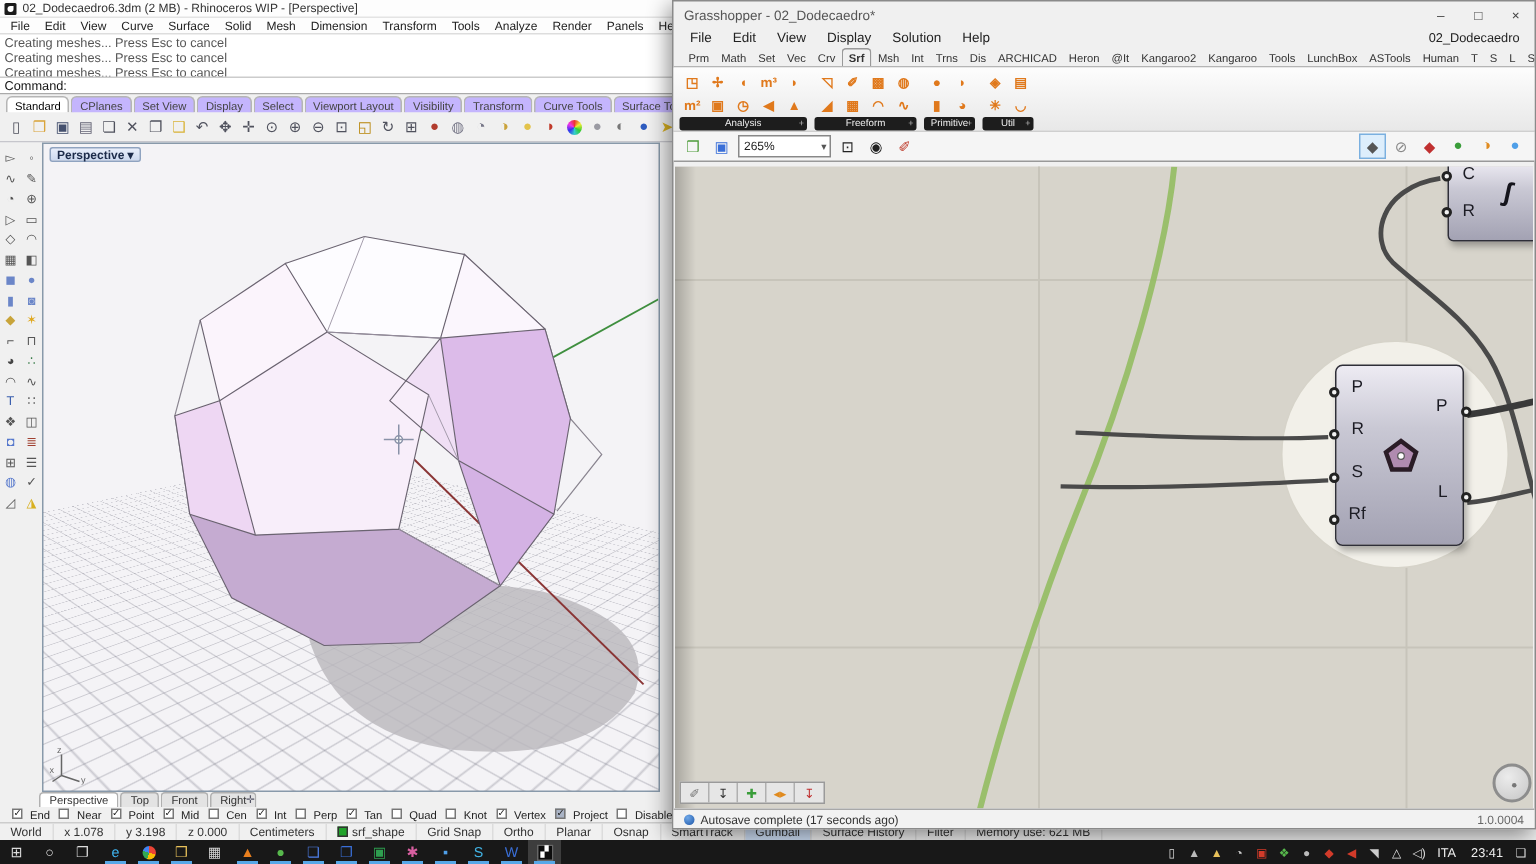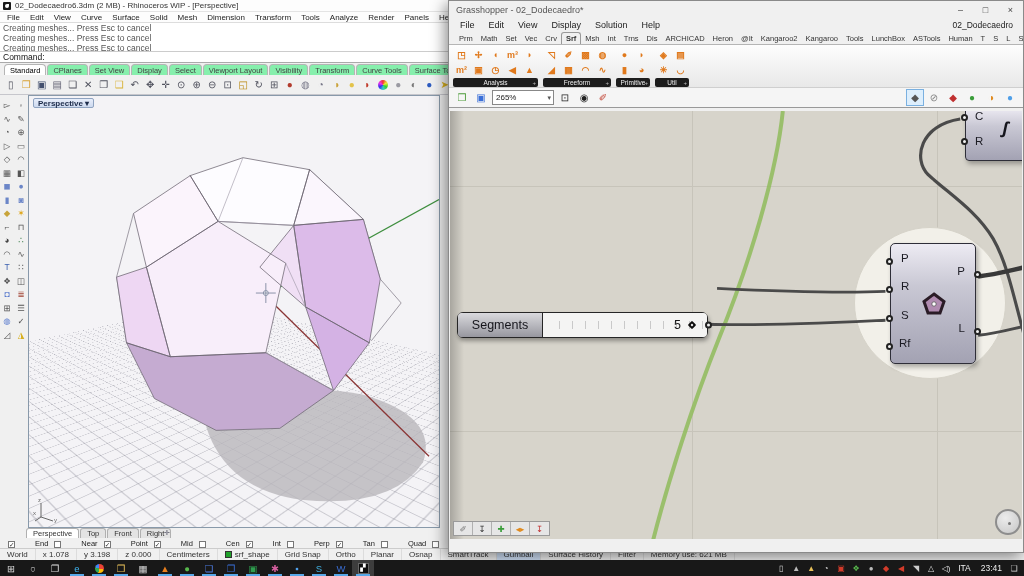--- a/index.html
+++ b/index.html
@@ -10,21 +10,21 @@
 
 #rhino{position:absolute;inset:0 0 16px 0;background:#f0f0f0}
 #r-title{height:12px;background:#fdfdfd;display:flex;align-items:center;gap:4px;padding-left:3px;font-size:8px;color:#333;border-bottom:1px solid #e4e4e4}
 .r-appico{width:8px;height:8px;background:#1b1b1b;border-radius:1px;position:relative;flex:none}
 .r-appico::after{content:"";position:absolute;left:2px;top:2px;width:4px;height:4px;border-radius:50% 0 50% 50%;background:#fff}
 #r-menu{height:10px;background:#fdfdfd;display:flex;align-items:center;font-size:8px;color:#222;padding-left:2px}
 #r-menu .mi{padding:0 5px}
 #r-hist{height:30px;background:#fff;border-top:1px solid #ddd;border-bottom:1px solid #ccc;font-size:8.5px;line-height:10px;color:#555;padding-left:3px;overflow:hidden}
 #r-cmd{height:11px;background:#fff;border-bottom:1px solid #aaa;font-size:8.5px;color:#111;display:flex;align-items:center;padding-left:3px}
 #r-tabs{height:12px;background:#f0f0f0;display:flex;align-items:flex-end;font-size:7.5px;color:#444;padding-left:4px;overflow:hidden;white-space:nowrap}
-.r-tab{padding:1px 5px 0 5px;border:1px solid #b5b5b5;border-bottom:none;border-radius:4px 4px 0 0;margin-right:1px;background:#86efac}
+.r-tab{padding:1px 5px 0 5px;border:1px solid #b5b5b5;border-bottom:none;border-radius:4px 4px 0 0;margin-right:1px;background:#c4b5fd}
 .r-tab.active{background:#fff;color:#000}
 #r-tools{height:20px;background:#f0f0f0;border-bottom:1px solid #c6c6cc;display:flex;align-items:center;padding-left:3px;overflow:hidden}
 .tb-ic{width:15.5px;height:16px;display:flex;align-items:center;justify-content:center;font-size:10px;color:#50525e;flex:none}
 .g-wheel{width:10px;height:10px;border-radius:50%;background:conic-gradient(#e33,#ee3,#3c3,#3cc,#33e,#e3e,#e33)}
 #r-main{position:absolute;top:95px;left:0;right:0;bottom:32px;display:flex}
 #r-left{width:28px;background:#f0f0f0;display:grid;grid-template-columns:13px 13px;justify-content:center;align-content:start;gap:1px;padding-top:4px}
 .lt-ic{width:13px;height:12.5px;display:flex;align-items:center;justify-content:center;font-size:8.5px;color:#555}
 
 
 #viewport{position:relative;width:412px;height:100%;background:#f4f3f6;border:1px solid #8899aa;overflow:hidden}
@@ -35,21 +35,21 @@
 #vp-svg{position:absolute;inset:0}
 #vp-label{position:absolute;left:4px;top:2px;display:flex;align-items:center;gap:2px;background:linear-gradient(#e8eefb,#cdd9ef);border:1px solid #8fa3c0;border-radius:2px;padding:0 4px;font-size:8px;font-weight:bold;color:#1c2b4a;height:10px}
 #vp-axes{position:absolute;left:4px;bottom:4px;font-size:6px;color:#666}
 
 
 #r-vtabs{position:absolute;top:528px;left:0;width:448px;height:10px;background:#f0f0f0;display:flex;align-items:flex-end;padding-left:26px;font-size:7.5px;color:#333}
 .v-tab{padding:0 6px;border:1px solid #b0b0b0;border-bottom:none;border-radius:3px 3px 0 0;background:#e3e3e3;margin-right:1px}
 .v-tab.active{background:#fff}
 .v-extra{padding:0 4px;font-size:7px;color:#555}
 #r-osnap{position:absolute;top:538px;left:0;width:448px;height:10px;background:#f0f0f0;display:flex;align-items:center;gap:6px;padding-left:8px;font-size:7.5px;color:#222}
-.osn{display:flex;align-items:flex-end;gap:20px}
+.osn{display:flex;align-items:flex-start;gap:5px}
 .osn-box{width:7px;height:7px;border:1px solid #777;background:#fff;font-size:6.5px;line-height:6px;text-align:center;color:#222}
 .osn.on .osn-box::after{content:"✓"}
 .osn.mixed .osn-box{background:#aab4c6}
 #r-status{position:absolute;top:548px;left:0;right:0;height:12px;background:#f0f0f0;border-top:1px solid #ccc;display:flex;align-items:center;font-size:8px;color:#333;overflow:hidden}
 .st-seg{padding:0 7px;border-right:1px solid #dcdcdc;white-space:nowrap;display:flex;align-items:center;gap:3px;height:100%}
 .st-seg.b{font-weight:normal}
 .st-seg.hl{background:#cfe0f7}
 .st-seg .sw{display:none;width:7px;height:7px;background:#21a22b;border:1px solid #333}
 .st-seg.has-sw .sw{display:inline-block}
 
@@ -576,28 +576,20 @@
     <svg id="gh-wires" viewBox="0 0 574 430">
       <path d="M334,0 C328,60 302,150 270,228 C243,295 218,375 204,430" stroke="#93bd62" stroke-width="4" fill="none" opacity="0.9"></path>
       <path d="M512,8 C472,14 464,48 480,64 C502,84 528,100 545,128 C559,152 566,188 576,224" stroke="#4a4a4a" stroke-width="3.2" fill="none"></path>
       <path d="M268,178 C330,181 395,183 437,181" stroke="#4a4a4a" stroke-width="2.8" fill="none"></path>
       <path d="M258,214 C320,216 395,212 437,210" stroke="#4a4a4a" stroke-width="2.8" fill="none"></path>
       <path d="M530,166 C548,164 562,160 576,157" stroke="#3a3a3a" stroke-width="4.5" fill="none"></path>
       <path d="M530,225 C550,223 562,219 576,216" stroke="#4a4a4a" stroke-width="3" fill="none"></path>
     </svg>
 
 
-    <div class="slider" style="left:7px;top:201px;width:251px;height:26px">
-      <div class="sl-label" style="width:85px;justify-content:center">Segments</div>
-      <div class="sl-track">
-        <span class="sl-val" style="right:26px;left:auto">5</span>
-        <span class="sl-knob diamond" style="right:12px"></span>
-      </div>
-      <span class="sl-port"></span>
-    </div>
 
     <div class="ghcomp" style="left:440px;top:132px;width:86px;height:121px">
       <span class="port" style="left:-5.5px;top:14px"></span>
       <span class="port" style="left:-5.5px;top:42px"></span>
       <span class="port" style="left:-5.5px;top:71px"></span>
       <span class="port" style="left:-5.5px;top:99px"></span>
       <span class="port" style="right:-5.5px;top:27px"></span>
       <span class="port" style="right:-5.5px;top:84px"></span>
       <span class="lbl" style="left:10px;top:8px">P</span>
       <span class="lbl" style="left:10px;top:36px">R</span>
@@ -623,20 +615,25 @@
 
     <span class="cw-ic" style="color: rgb(119, 119, 119);">✐</span>
         <span class="cw-ic" style="color: rgb(51, 51, 51);">↧</span>
         <span class="cw-ic" style="color: rgb(58, 157, 58);">✚</span>
         <span class="cw-ic" style="color: rgb(224, 138, 30);">◂▸</span>
         <span class="cw-ic" style="color: rgb(192, 48, 48);">↧</span>
       </div>
     <div id="gh-compass"></div>
   </div>
 
+  <div id="gh-status">
+    <span class="bluedot"></span>
+    <span>Autosave complete (17 seconds ago)</span>
+    <span id="gh-version">1.0.0004</span>
+  </div>
 </div>
 
 <div id="taskbar">
   <span class="tk-ic">⊞</span>
   <span class="tk-ic">○</span>
   <span class="tk-ic">❐</span>
   <span style="display:flex">
 
   <span class="tk-ic running">
         <span style="color: rgb(63, 182, 242);">e</span>

